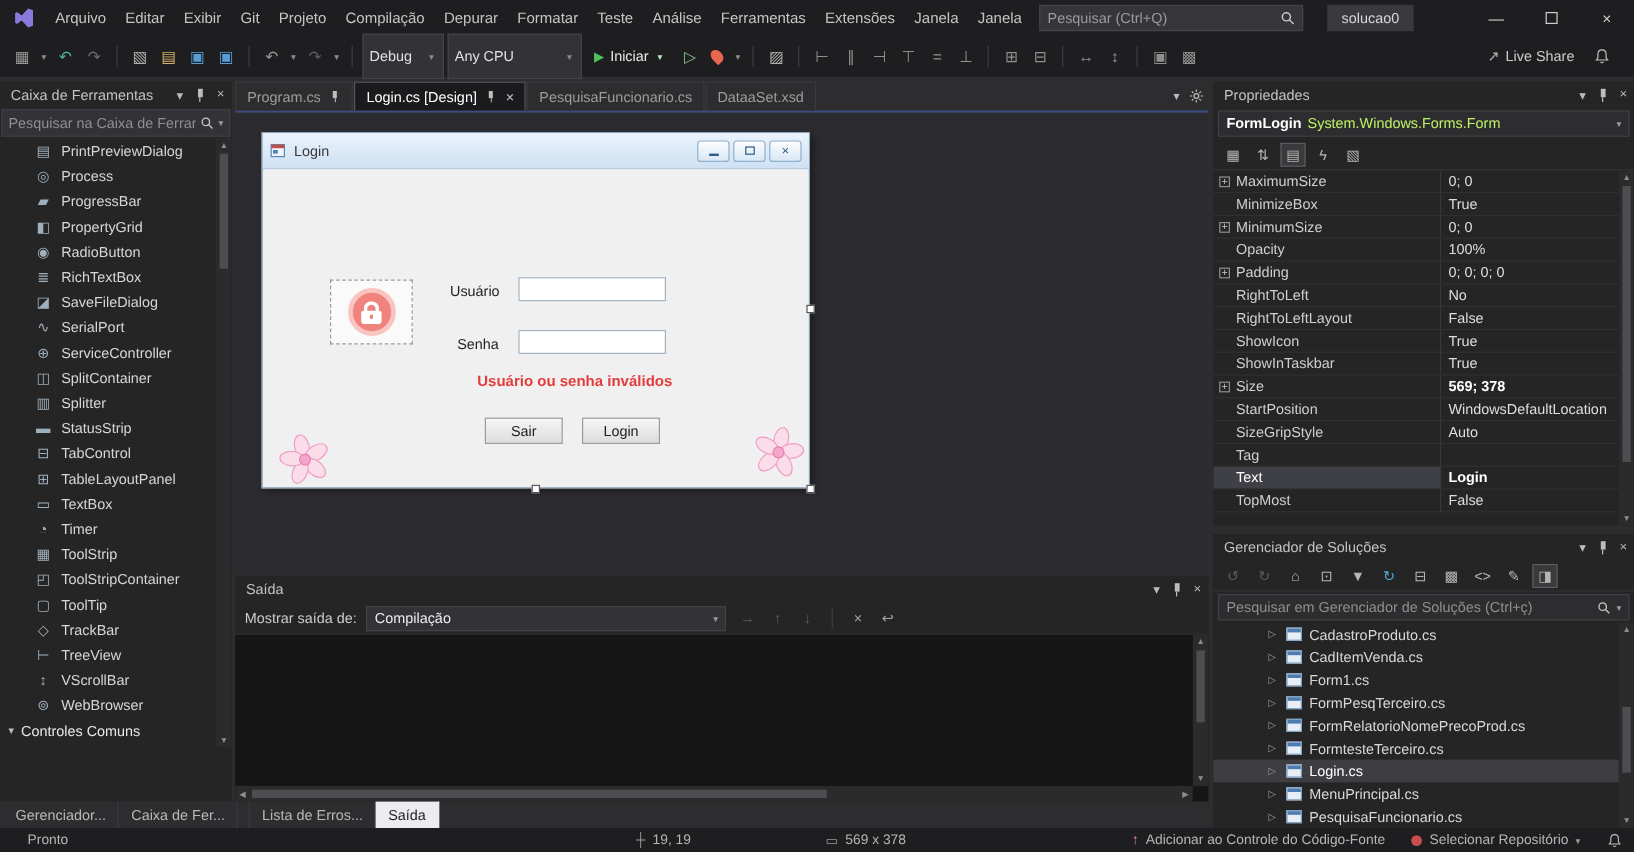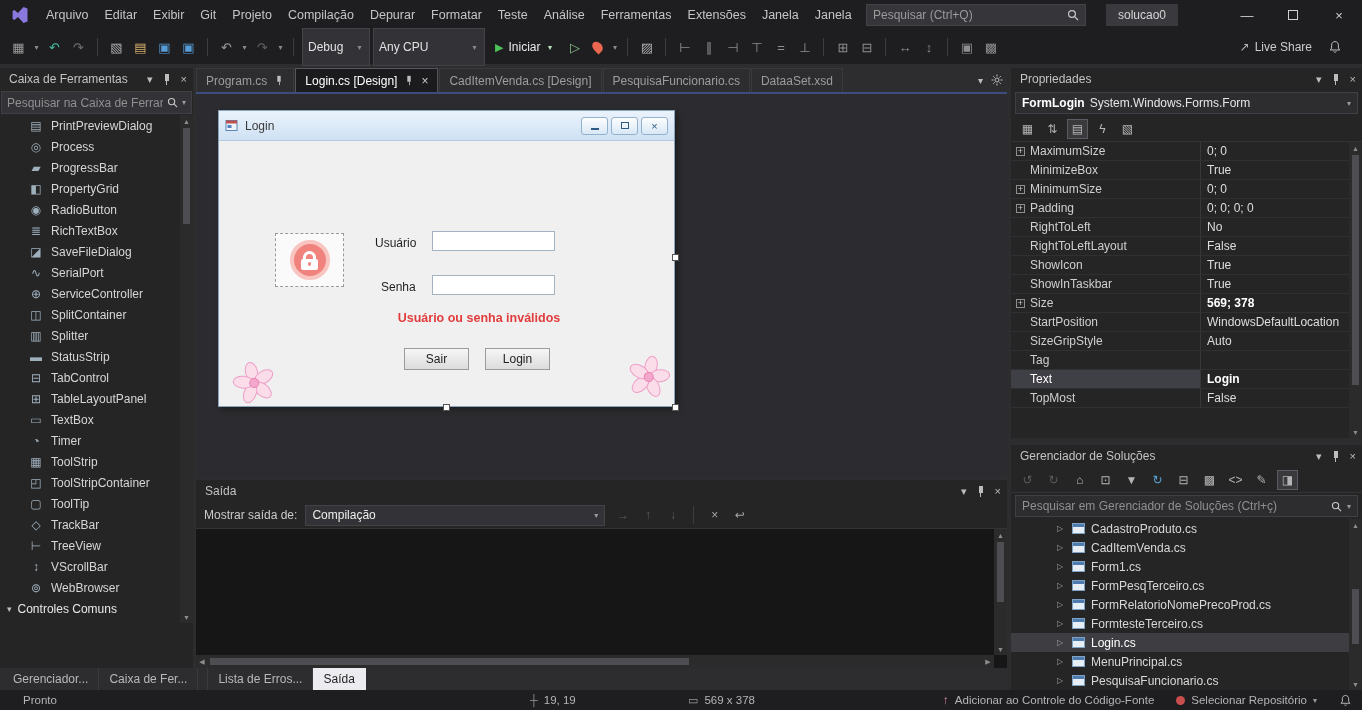--- a/index.html
+++ b/index.html
@@ -131,21 +131,21 @@
 .out-icon{width:19px;height:20px;display:flex;align-items:center;justify-content:center;color:#a5a5a5;font-size:12px}
 .out-icon.dis{color:#5c5c60}
 .output-content{flex:1;position:relative;background:#161616}
 
 
 .right-col{position:absolute;left:1011px;top:68px;width:351px;height:622px;display:flex;flex-direction:column}
 .props{position:relative;height:370px;flex:none;background:#252526;overflow:hidden}
 .obj-combo{margin:2px 4px;height:22px;background:#2d2d30;border:1px solid #3f3f46;display:flex;
   align-items:center;padding:0 6px;gap:5px;overflow:hidden;white-space:nowrap}
 .obj-name{color:#fff;font-weight:bold}
-.obj-type{color:#e5e5e5}
+.obj-type{color:#bef264}
 .obj-combo .srch-caret{margin-left:auto}
 .prop-toolbar{height:26px;display:flex;align-items:center;gap:4px;padding:0 6px;border-bottom:1px solid #333336}
 .pt-icon{width:21px;height:20px;display:flex;align-items:center;justify-content:center;color:#b5b5b5;font-size:12px}
 .pt-icon.sel{background:#3a3a3d;border:1px solid #5b5b61}
 .prop-grid{position:relative;flex:1;height:296px;overflow:hidden}
 #prop-rows{margin-right:13px}
 .prow{display:flex;height:19px;border-bottom:1px solid #303034}
 .pname{width:190px;display:flex;align-items:center;padding-left:5px;border-right:1px solid #38383c;color:#cfcfcf;overflow:hidden;white-space:nowrap}
 .prow-sel .pname{background:#3f3f46;color:#fff}
 .pexp{width:9px;height:9px;border:1px solid #8f8f8f;font-size:9px;line-height:7px;text-align:center;
@@ -425,23 +425,20 @@
           <div class="tab">
             <span class="tab-label">Program.cs</span>
             <span class="pin-icon tab-pin"></span>
           </div>
           <div class="tab active">
             <span class="tab-label">Login.cs [Design]</span>
             <span class="pin-icon tab-pin"></span>
             <span class="tab-close">×</span>
           </div>
           <div class="tab">
-            <span class="tab-label">CadItemVenda.cs [Design]</span>
-          </div>
-          <div class="tab">
             <span class="tab-label">PesquisaFuncionario.cs</span>
           </div>
           <div class="tab">
             <span class="tab-label">DataaSet.xsd</span>
           </div>
         </div>
       <div class="tabstrip-right">
         <span class="ts-ic">▾</span>
         <svg width="12" height="12" viewBox="0 0 12 12">
             <circle cx="6" cy="6" r="2" fill="none" stroke="#bdbdbd"></circle>
@@ -602,20 +599,27 @@
             </div>
             <div class="prow">
               <div class="pname">
                 <span class="pexp">+</span>
                 <span>MinimumSize</span>
               </div>
               <div class="pval">0; 0</div>
             </div>
             <div class="prow">
               <div class="pname">
+                <span class="pexp ph">+</span>
+                <span>Opacity</span>
+              </div>
+              <div class="pval">100%</div>
+            </div>
+            <div class="prow">
+              <div class="pname">
                 <span class="pexp">+</span>
                 <span>Padding</span>
               </div>
               <div class="pval">0; 0; 0; 0</div>
             </div>
             <div class="prow">
               <div class="pname">
                 <span class="pexp ph">+</span>
                 <span>RightToLeft</span>
               </div>

